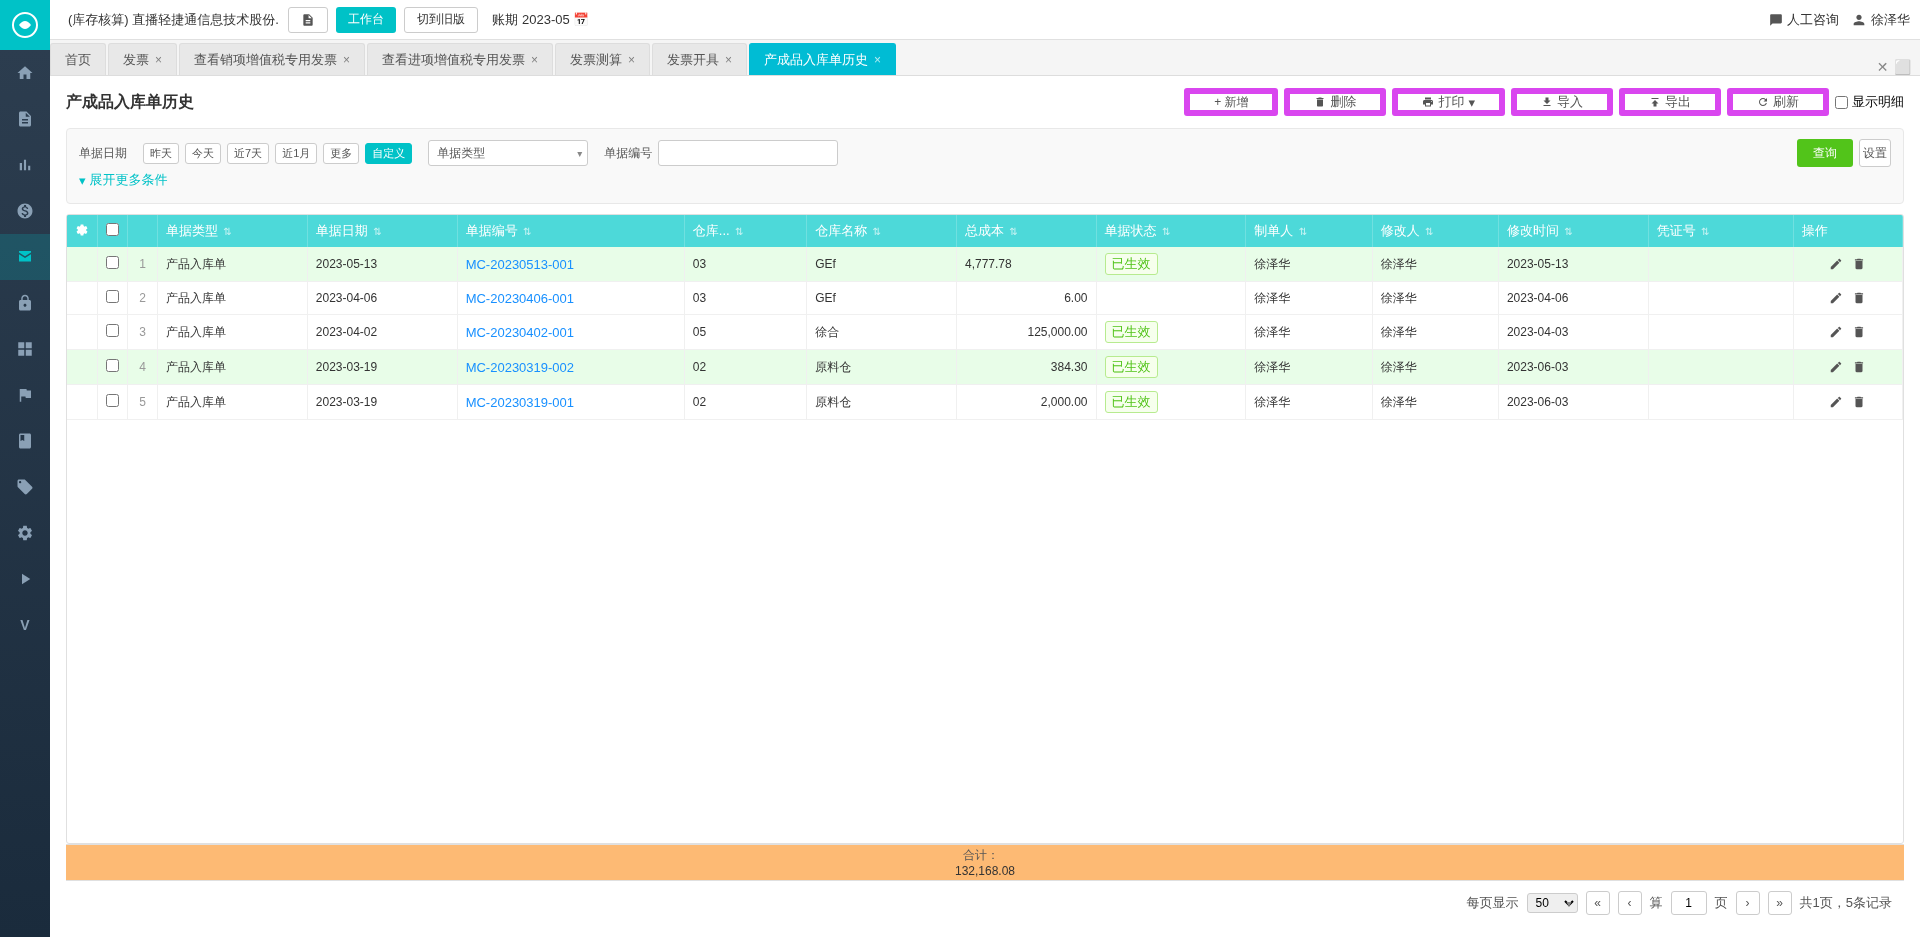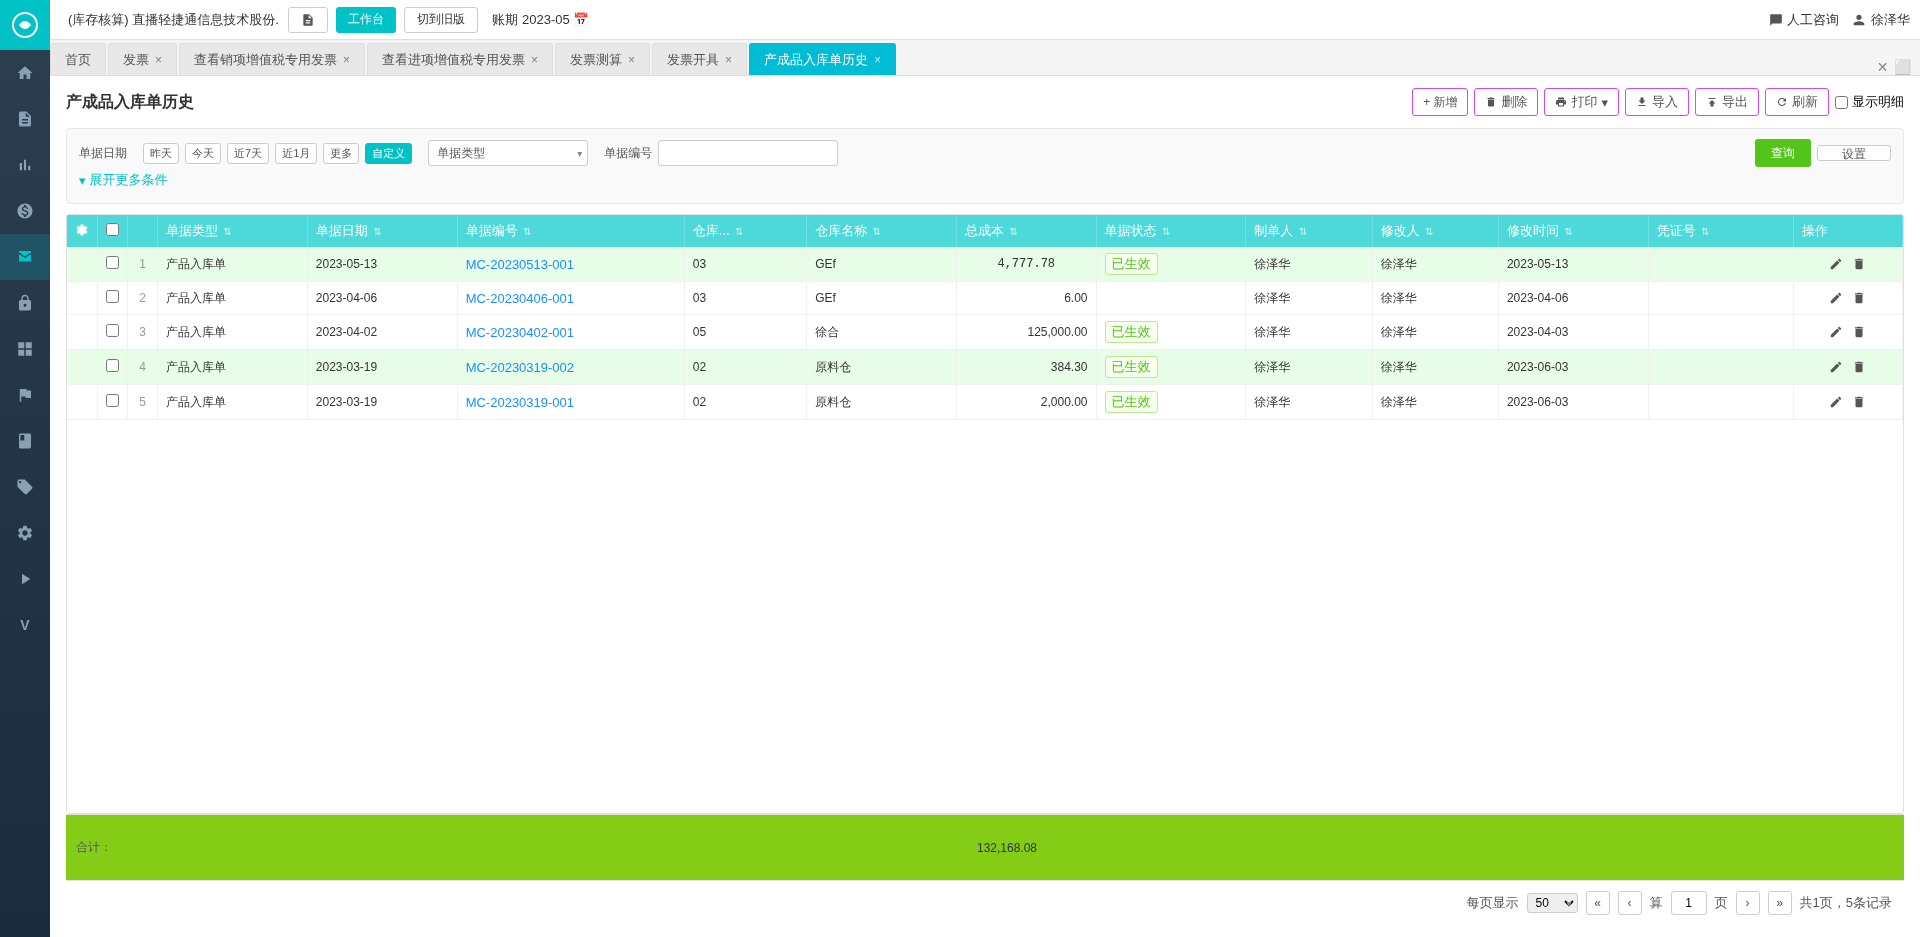--- a/index.html
+++ b/index.html
@@ -32,36 +32,36 @@
     .tab .tab-close { font-size: 12px; cursor: pointer; opacity: 0.7; }
     .tab-controls { margin-left: auto; display: flex; align-items: center; gap: 6px; padding-right: 8px; }
 
     
     .page { flex: 1; overflow-y: auto; background: #fff; padding: 12px 16px; display: flex; flex-direction: column; }
 
     
     .page-header { display: flex; align-items: center; justify-content: space-between; margin-bottom: 12px; }
     .page-title { font-size: 16px; font-weight: bold; color: #333; }
     .header-actions { display: flex; align-items: center; gap: 6px; }
-    .action-btn { height: 28px; padding: 0 10px; border: 1px solid #d946ef; background: #fff; border-radius: 3px; cursor: pointer; font-size: 12px; color: #555; display: flex; align-items: center; gap: 4px; }
+    .action-btn { height: 28px; padding: 0 24px; border: 6px solid #d946ef; background: #fff; border-radius: 3px; cursor: pointer; font-size: 12px; color: #555; display: flex; align-items: center; gap: 4px; }
 
     
     .filter-area { background: #f9f9f9; border: 1px solid #e8e8e8; border-radius: 4px; padding: 10px 12px; margin-bottom: 10px; }
     .filter-row { display: flex; align-items: center; gap: 16px; flex-wrap: wrap; }
     .filter-label { color: #555; font-size: 12px; white-space: nowrap; }
     .filter-dates { display: flex; align-items: flex-start; gap: 6px; }
     .date-quick-btn { padding: 2px 6px; border-radius: 3px; border: 1px solid #ccc; background: #fff; cursor: pointer; font-size: 11px; color: #555; }
     .date-custom-btn { padding: 2px 6px; border-radius: 3px; border: 1px solid #00c2c7; background: #00c2c7; cursor: pointer; font-size: 11px; color: #fff; }
     .date-range { font-size: 11px; color: #888; }
     .filter-field { display: flex; align-items: center; gap: 6px; }
     .filter-select { height: 26px; border: 1px solid #ccc; border-radius: 3px; padding: 0 24px 0 8px; font-size: 12px; color: #555; background: #fff; min-width: 160px; appearance: none; cursor: pointer; }
     .filter-input { height: 26px; border: 1px solid #ccc; border-radius: 3px; padding: 0 8px; font-size: 12px; color: #555; background: #fff; min-width: 180px; }
     .expand-btn { display: flex; align-items: center; gap: 4px; font-size: 12px; color: #00c2c7; cursor: pointer; padding: 4px 0; }
     .query-btn { height: 28px; padding: 0 16px; background: #52c41a; border: none; border-radius: 3px; color: #fff; font-size: 12px; cursor: pointer; }
-    .setting-btn { height: 16px; padding: 0 24px; background: #fff; border: 1px solid #ccc; border-radius: 3px; color: #555; font-size: 12px; cursor: pointer; }
+    .setting-btn { height: 28px; padding: 0 3px; background: #fff; border: 1px solid #ccc; border-radius: 3px; color: #555; font-size: 12px; cursor: pointer; }
 
     
     .table-container { flex: 1; overflow: auto; border: 1px solid #e0e0e0; border-radius: 3px; }
     table { width: 100%; border-collapse: collapse; }
     thead tr { background: #4dd9d9; color: #fff; }
     thead th { padding: 7px 8px; text-align: left; font-size: 12px; font-weight: normal; border-right: 1px solid rgba(255,255,255,0.2); white-space: nowrap; cursor: pointer; }
     thead th .sort-icon { font-size: 10px; margin-left: 2px; opacity: 0.7; }
     tbody tr { border-bottom: 1px solid #f0f0f0; }
     tbody tr:nth-child(even) { background: #e8fde8; }
     tbody tr:nth-child(odd) { background: #fff; }
@@ -69,21 +69,21 @@
     .row-num { color: #999; text-align: center; width: 30px; }
     .link { color: #1890ff; cursor: pointer; text-decoration: none; }
     .status-badge { display: inline-block; padding: 1px 6px; border-radius: 3px; font-size: 13px; border: 1px solid; }
     .status-active { background: #f6ffed; border-color: #b7eb8f; color: #52c41a; }
     .op-btn { display: inline-flex; align-items: center; justify-content: center; width: 20px; height: 20px; cursor: pointer; color: #555; font-size: 13px; }
     .settings-col { background: #4dd9d9; width: 28px; }
     .checkbox-col { width: 30px; text-align: center; }
     input[type=checkbox] { cursor: pointer; }
 
     
-    .table-footer { padding: 24px 10px; background: #84cc16; border-top: 1px solid #e0e0e0; display: flex; align-items: center; }
+    .table-footer { padding: 2px 10px; background: #fdba74; border-top: 1px solid #e0e0e0; display: flex; align-items: center; flex-direction: column; }
     .footer-total-label { color: #555; font-size: 12px; margin-right: 8px; }
     .footer-total-val { font-size: 12px; color: #333; text-align: center; flex: 1; }
     .pagination-bar { padding: 10px 12px; background: #fff; border-top: 1px solid #e0e0e0; display: flex; align-items: center; justify-content: flex-end; gap: 8px; font-size: 12px; color: #555; }
     .page-size-label { color: #555; }
     .page-size-select { height: 20px; border: 1px solid #ccc; border-radius: 3px; padding: 0 4px; font-size: 12px; }
     .page-nav-btn { width: 24px; height: 24px; border: 1px solid #ccc; border-radius: 3px; background: #fff; cursor: pointer; display: flex; align-items: center; justify-content: center; font-size: 12px; color: #555; }
     .page-nav-btn:disabled { opacity: 0.4; cursor: default; }
     .page-input { width: 36px; height: 24px; border: 1px solid #ccc; border-radius: 3px; text-align: center; font-size: 12px; }
     .page-info { color: #555; }
     .select-wrapper { position: relative; display: inline-block; }
@@ -373,21 +373,21 @@
         <tbody id="table-body">
         <tr style="background: rgb(232, 253, 232);">
     <td style="text-align:center;"></td>
     <td class="checkbox-col"><input type="checkbox" style=""></td>
     <td class="row-num">1</td>
     <td>产品入库单</td>
     <td>2023-05-13</td>
     <td><a class="link" href="#">MC-20230513-001</a></td>
     <td>03</td>
     <td>GEf</td>
-    <td style="text-align:center;font-family:Liberation Mono, monospace;">4,777.78</td>
+    <td style="text-align:left;">4,777.78</td>
     <td><span class="status-badge status-active">已生效</span></td>
     <td>徐泽华</td>
     <td>徐泽华</td>
     <td>2023-05-13</td>
     <td></td>
     <td style="text-align:center;">
       <span class="op-btn" title="编辑">
         <svg width="14" height="14" viewBox="0 0 24 24" fill="currentColor">
                     <path d="M3 17.25V21h3.75L17.81 9.94l-3.75-3.75L3 17.25zM20.71 7.04c.39-.39.39-1.02 0-1.41l-2.34-2.34c-.39-.39-1.02-.39-1.41 0l-1.83 1.83 3.75 3.75 1.83-1.83z"></path>
                   </svg>

